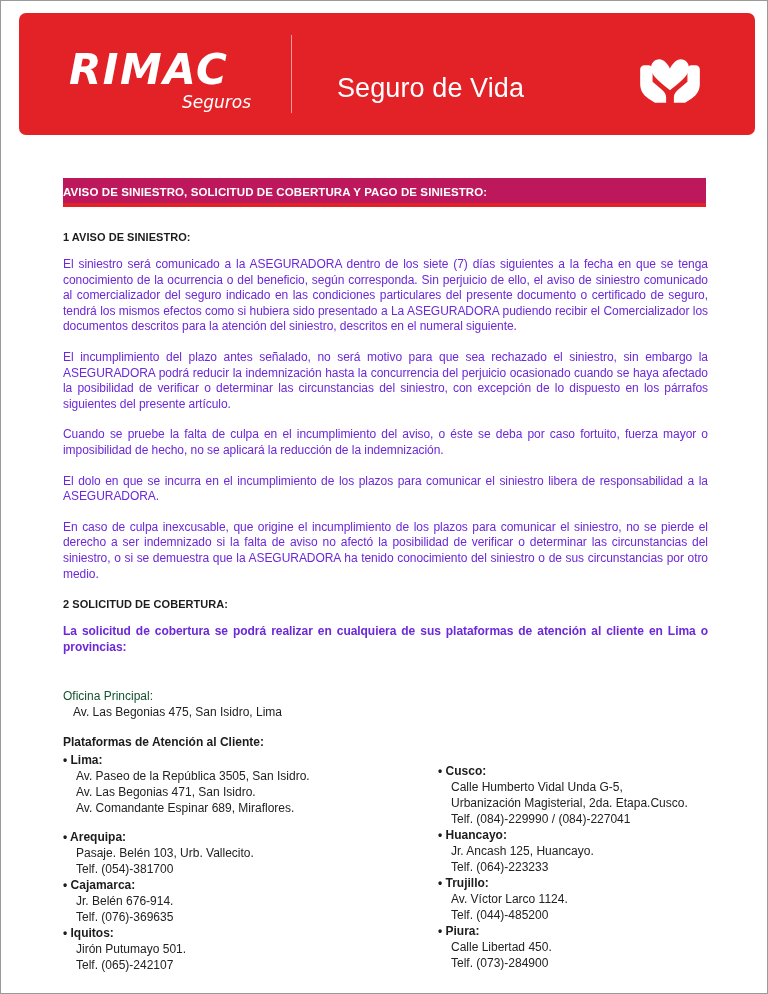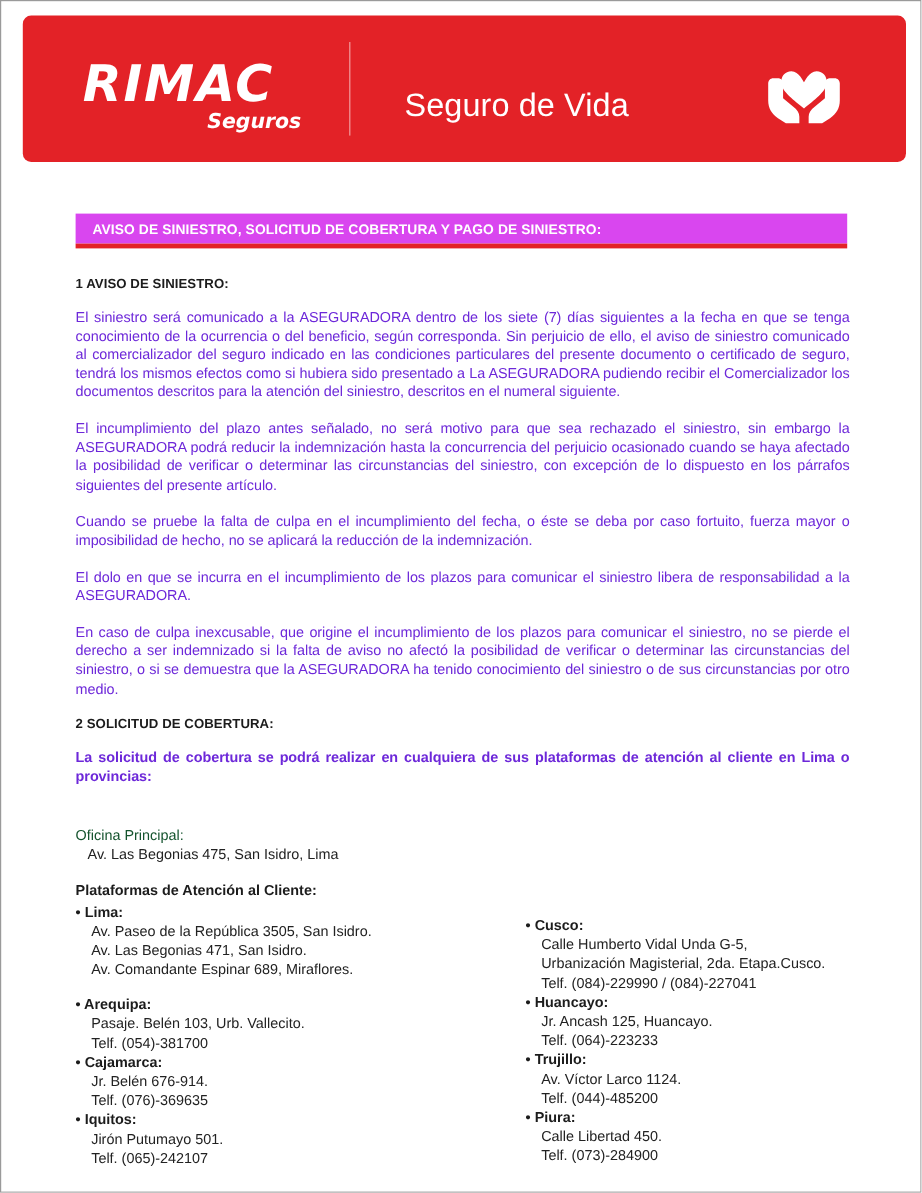--- a/index.html
+++ b/index.html
@@ -52,21 +52,21 @@
     line-height: 42px;
     letter-spacing: 1.5px;
     color: #ffffff;
     display: block;
     text-align: left;
     padding-left: 8px;
   }
   .logo-seguros {
     font-family: "DejaVu Sans", sans-serif;
     font-style: italic;
-    font-weight: 700;
+    font-weight: 400;
     font-size: 17px;
     line-height: 20px;
     color: #ffffff;
     display: block;
     text-align: right;
     padding-right: 10px;
     margin-top: 1px;
   }
   .header-divider {
     position: absolute;
@@ -97,24 +97,23 @@
 
   
   .section-banner {
     position: absolute;
     left: 62px;
     top: 177px;
     width: 643px;
     box-sizing: border-box;
   }
   .section-banner-bar {
-    background: #d946ef;
+    background: #be185d;
     height: 25px;
     line-height: 25px;
-    padding-left: 14px;
     box-sizing: border-box;
   }
   .section-banner-bar span {
     color: #ffffff;
     font-size: 11.5px;
     font-weight: 700;
     letter-spacing: 0.1px;
   }
   .section-banner-rule {
     height: 4px;
@@ -234,21 +233,21 @@
     </div>
     <div class="section-banner-rule"></div>
   </div>
 
   <div class="body-area">
 
     <div class="h-sub">1 AVISO DE SINIESTRO:</div>
 
     <p class="para">El siniestro será comunicado a la ASEGURADORA dentro de los siete (7) días siguientes a la fecha en que se tenga conocimiento de la ocurrencia o del beneficio, según corresponda. Sin perjuicio de ello, el aviso de siniestro comunicado al comercializador del seguro indicado en las condiciones particulares del presente documento o certificado de seguro, tendrá los mismos efectos como si hubiera sido presentado a La ASEGURADORA pudiendo recibir el Comercializador los documentos descritos para la atención del siniestro, descritos en el numeral siguiente.</p>
     <p class="para">El incumplimiento del plazo antes señalado, no será motivo para que sea rechazado el siniestro, sin embargo la ASEGURADORA podrá reducir la indemnización hasta la concurrencia del perjuicio ocasionado cuando se haya afectado la posibilidad de verificar o determinar las circunstancias del siniestro, con excepción de lo dispuesto en los párrafos siguientes del presente artículo.</p>
-    <p class="para">Cuando se pruebe la falta de culpa en el incumplimiento del fecha, o éste se deba por caso fortuito, fuerza mayor o imposibilidad de hecho, no se aplicará la reducción de la indemnización.</p>
+    <p class="para">Cuando se pruebe la falta de culpa en el incumplimiento del aviso, o éste se deba por caso fortuito, fuerza mayor o imposibilidad de hecho, no se aplicará la reducción de la indemnización.</p>
     <p class="para">El dolo en que se incurra en el incumplimiento de los plazos para comunicar el siniestro libera de responsabilidad a la ASEGURADORA.</p>
     <p class="para last">En caso de culpa inexcusable, que origine el incumplimiento de los plazos para comunicar el siniestro, no se pierde el derecho a ser indemnizado si la falta de aviso no afectó la posibilidad de verificar o determinar las circunstancias del siniestro, o si se demuestra que la ASEGURADORA ha tenido conocimiento del siniestro o de sus circunstancias por otro medio.</p>
 
     <div class="gap-lg"></div>
 
     <div class="h-sub">2 SOLICITUD DE COBERTURA:</div>
 
     <p class="para bold last">La solicitud de cobertura se podrá realizar en cualquiera de sus plataformas de atención al cliente en Lima o provincias:</p>
   </div>
 

